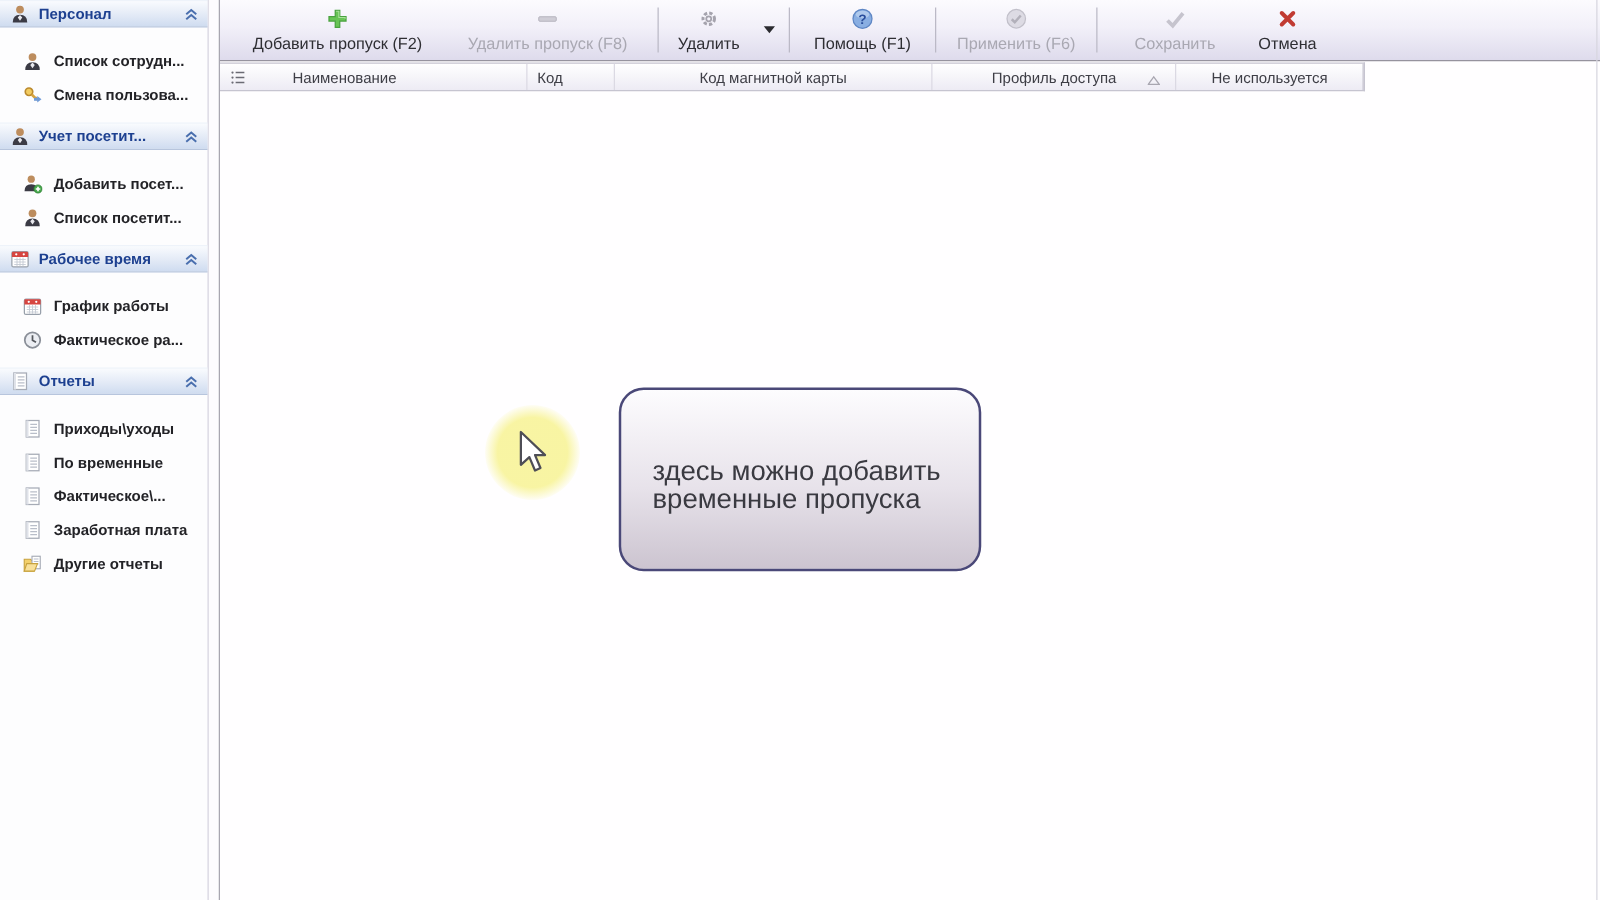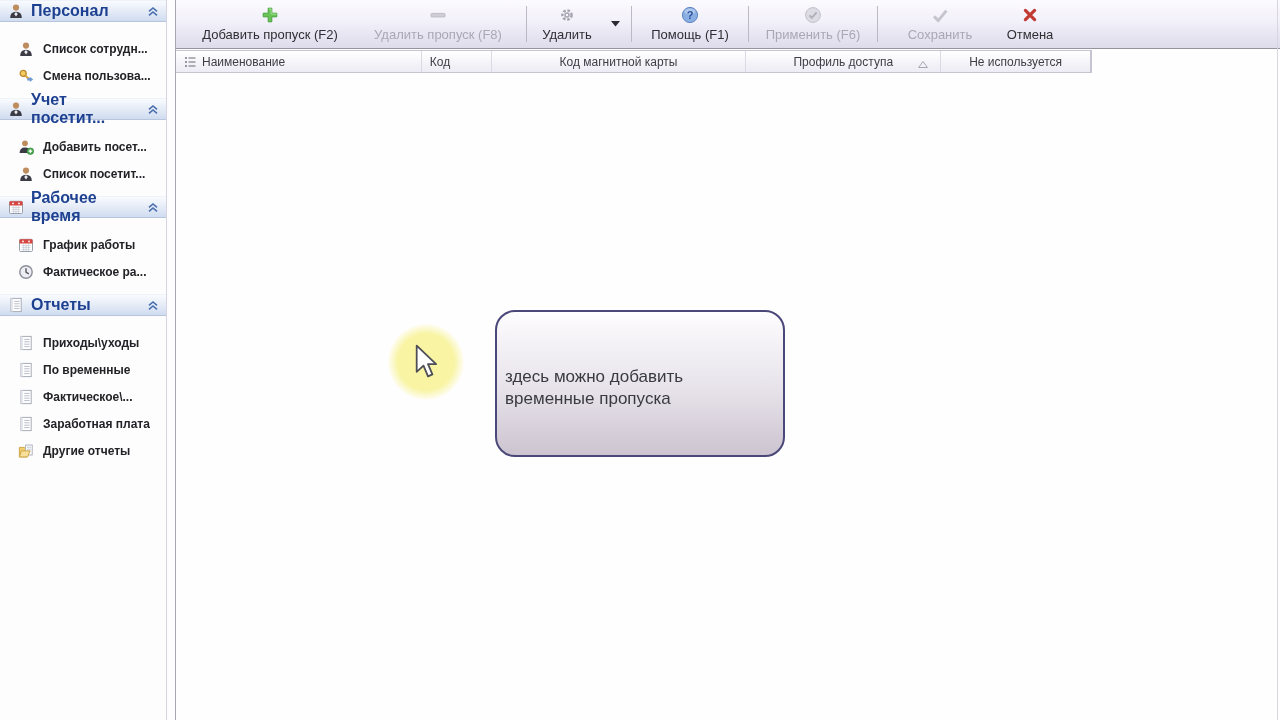--- a/index.html
+++ b/index.html
@@ -4,21 +4,21 @@
 <style>
   * { margin:0; padding:0; box-sizing:border-box; }
   html,body { width:1280px; height:720px; overflow:hidden; background:#fdfcfe;
               font-family:"Liberation Sans", sans-serif; }
   
   .sidebar { position:absolute; left:0; top:0; width:167px; height:720px;
              background:#fdfdfe; border-right:1px solid #d6d4e0; }
   .sec-header { height:22px; display:flex; align-items:center; gap:7px; padding:0 6px 0 8px;
                 background:linear-gradient(180deg,#f9fbfe 0%,#e3eaf6 55%,#cfdcf0 100%);
                 border-top:1px solid #eef3fa; border-bottom:1px solid #b7c5dd;
-                color:#1d4090; font-size:16px; font-weight:bold; cursor:default; }
+                color:#1d4090; font-size:12px; font-weight:bold; cursor:default; }
   .sec-header .chev { margin-left:auto; display:flex; }
   .sec-list { padding:13px 0 9px 0;font-weight:bold; }
   .s-item { height:27px; display:flex; align-items:center; gap:9px; padding-left:18px;
             font-size:12px; color:#232327; cursor:default; white-space:nowrap; }
   .icon16 { width:16px; height:16px; flex:none; display:inline-flex; }
   
   .main { position:absolute; left:175px; top:0; right:0; bottom:0;
           border-left:1px solid #a8a6b0; background:#fffeff; }
   .right-edge { position:absolute; right:2px; top:0; bottom:0; width:1px; background:#d8d6e0; }
   
@@ -34,27 +34,27 @@
   .w-app{width:120px;} .w-sav{width:92px; margin-left:12px;} .w-can{width:72px; margin-left:8px;}
   .drop-btn { width:24px; display:flex; align-items:center; justify-content:center; }
   
   .grid-header { position:absolute; left:0; top:50px; width:916px; height:23px; display:flex;
                  background:linear-gradient(180deg,#ffffff,#edebf4);
                  border:1px solid #c6c4d0; border-left:none; font-size:12px; color:#3e3e46; }
   .gcol { display:flex; align-items:center; border-right:1px solid #dbd9e3;
           position:relative; white-space:nowrap; }
   .gcol.left { justify-content:flex-start; padding-left:8px; }
   .gcol.center { justify-content:center; }
-  .c1{width:246px; padding-left:4px;} .c2{width:70px;} .c3{width:255px;} .c4{width:195px;} .c5{width:150px; border-right:1px solid #c6c4d0;}
+  .c1{width:246px; padding-left:4px;gap:32px;} .c2{width:70px;} .c3{width:255px;} .c4{width:195px;} .c5{width:150px; border-right:1px solid #c6c4d0;}
   .sort-tri { position:absolute; right:12px; top:7px; }
   
   .callout { position:absolute; left:495px; top:310px; width:290px; height:147px;
              border:2px solid #4a4878; border-radius:20px;
              background:linear-gradient(180deg,#fdfcfe 0%,#e7e2ea 55%,#ccc4d0 100%);
-             padding:54px 14px 0 8px; font-size:17px; line-height:22px; color:#3a3a41; }
+             padding:54px 14px 0 25px; font-size:22px; line-height:22px; color:#3a3a41; }
   
   .highlight { position:absolute; left:388px; top:324px; width:76px; height:76px; border-radius:50%;
                background:radial-gradient(circle, rgba(248,244,160,0.97) 52%, rgba(248,244,160,0) 73%); }
   .cursor { position:absolute; left:415px; top:344px; }
 </style>
 </head>
 <body>
 
 <svg width="0" height="0" style="position:absolute">
   <defs>

